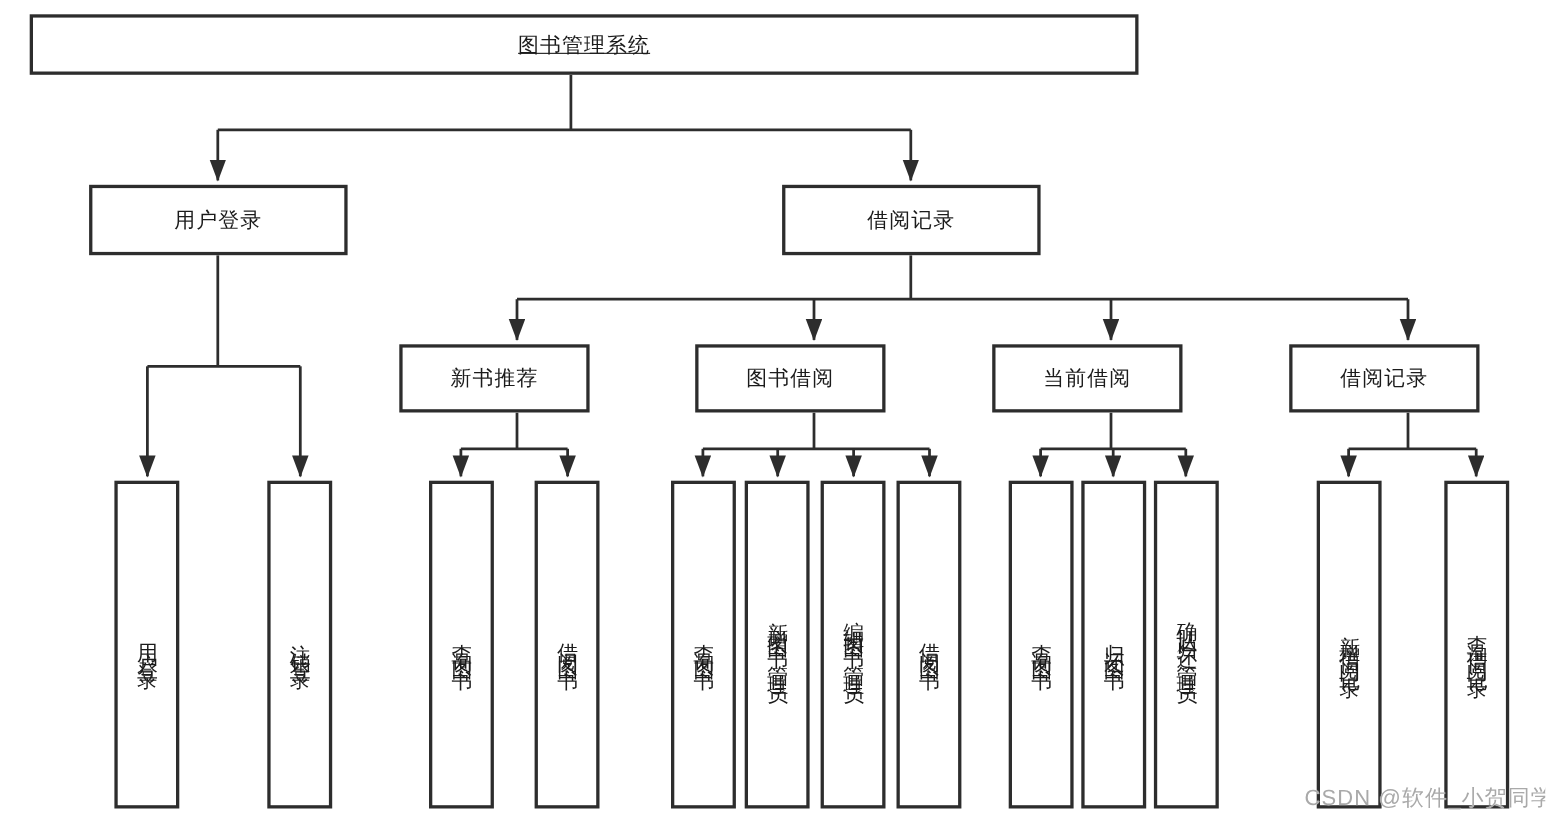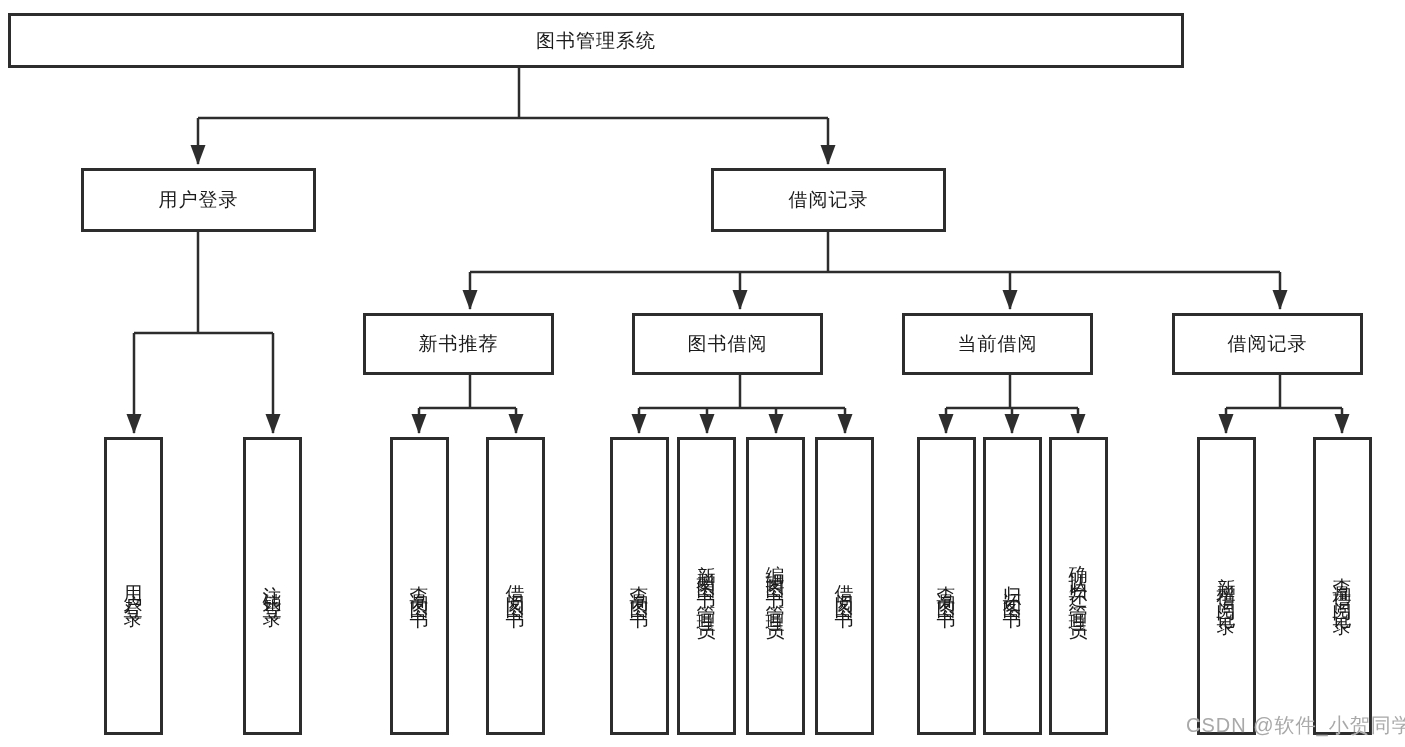--- a/index.html
+++ b/index.html
@@ -29,23 +29,23 @@
     border: 3px solid #2d2d2d;
     color: #1b1b1b;
     display: flex;
     align-items: center;
     justify-content: center;
     font-size: 19px;
     letter-spacing: 1px;
     z-index: 2;
     text-align: center;
   }
-  .node.root  { left: 8px;  top: 13px;  width: 1176px; height: 55px; }
+  .node.root  { left: 27px;  top: 13px;  width: 1008px; height: 55px; text-decoration: underline; }
   .node.lvl2  { top: 168px; width: 235px; height: 64px; }
-  .node.lvl3  { top: 313px; width: 191px; height: 62px; }
+  .node.lvl3  { top: 313px; width: 173px; height: 62px; }
   .node.leaf  { top: 437px; width: 59px;  height: 298px; border-width: 3px; }
   .leaf span {
     writing-mode: vertical-rl;
     text-orientation: upright;
     letter-spacing: 8px;
     line-height: 1;
     font-size: 19px;
   }
   .watermark {
     position: absolute;

